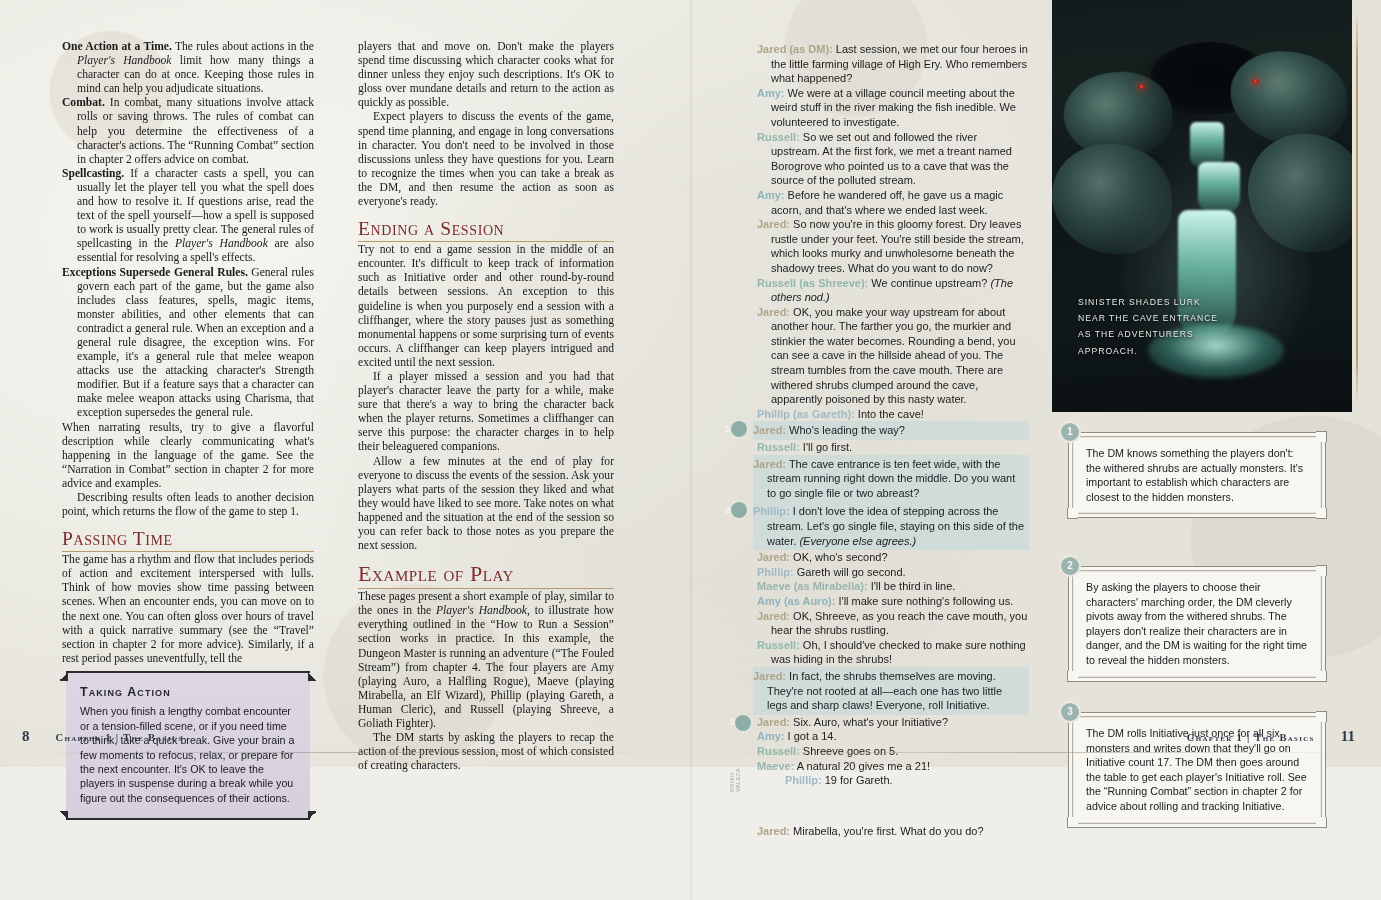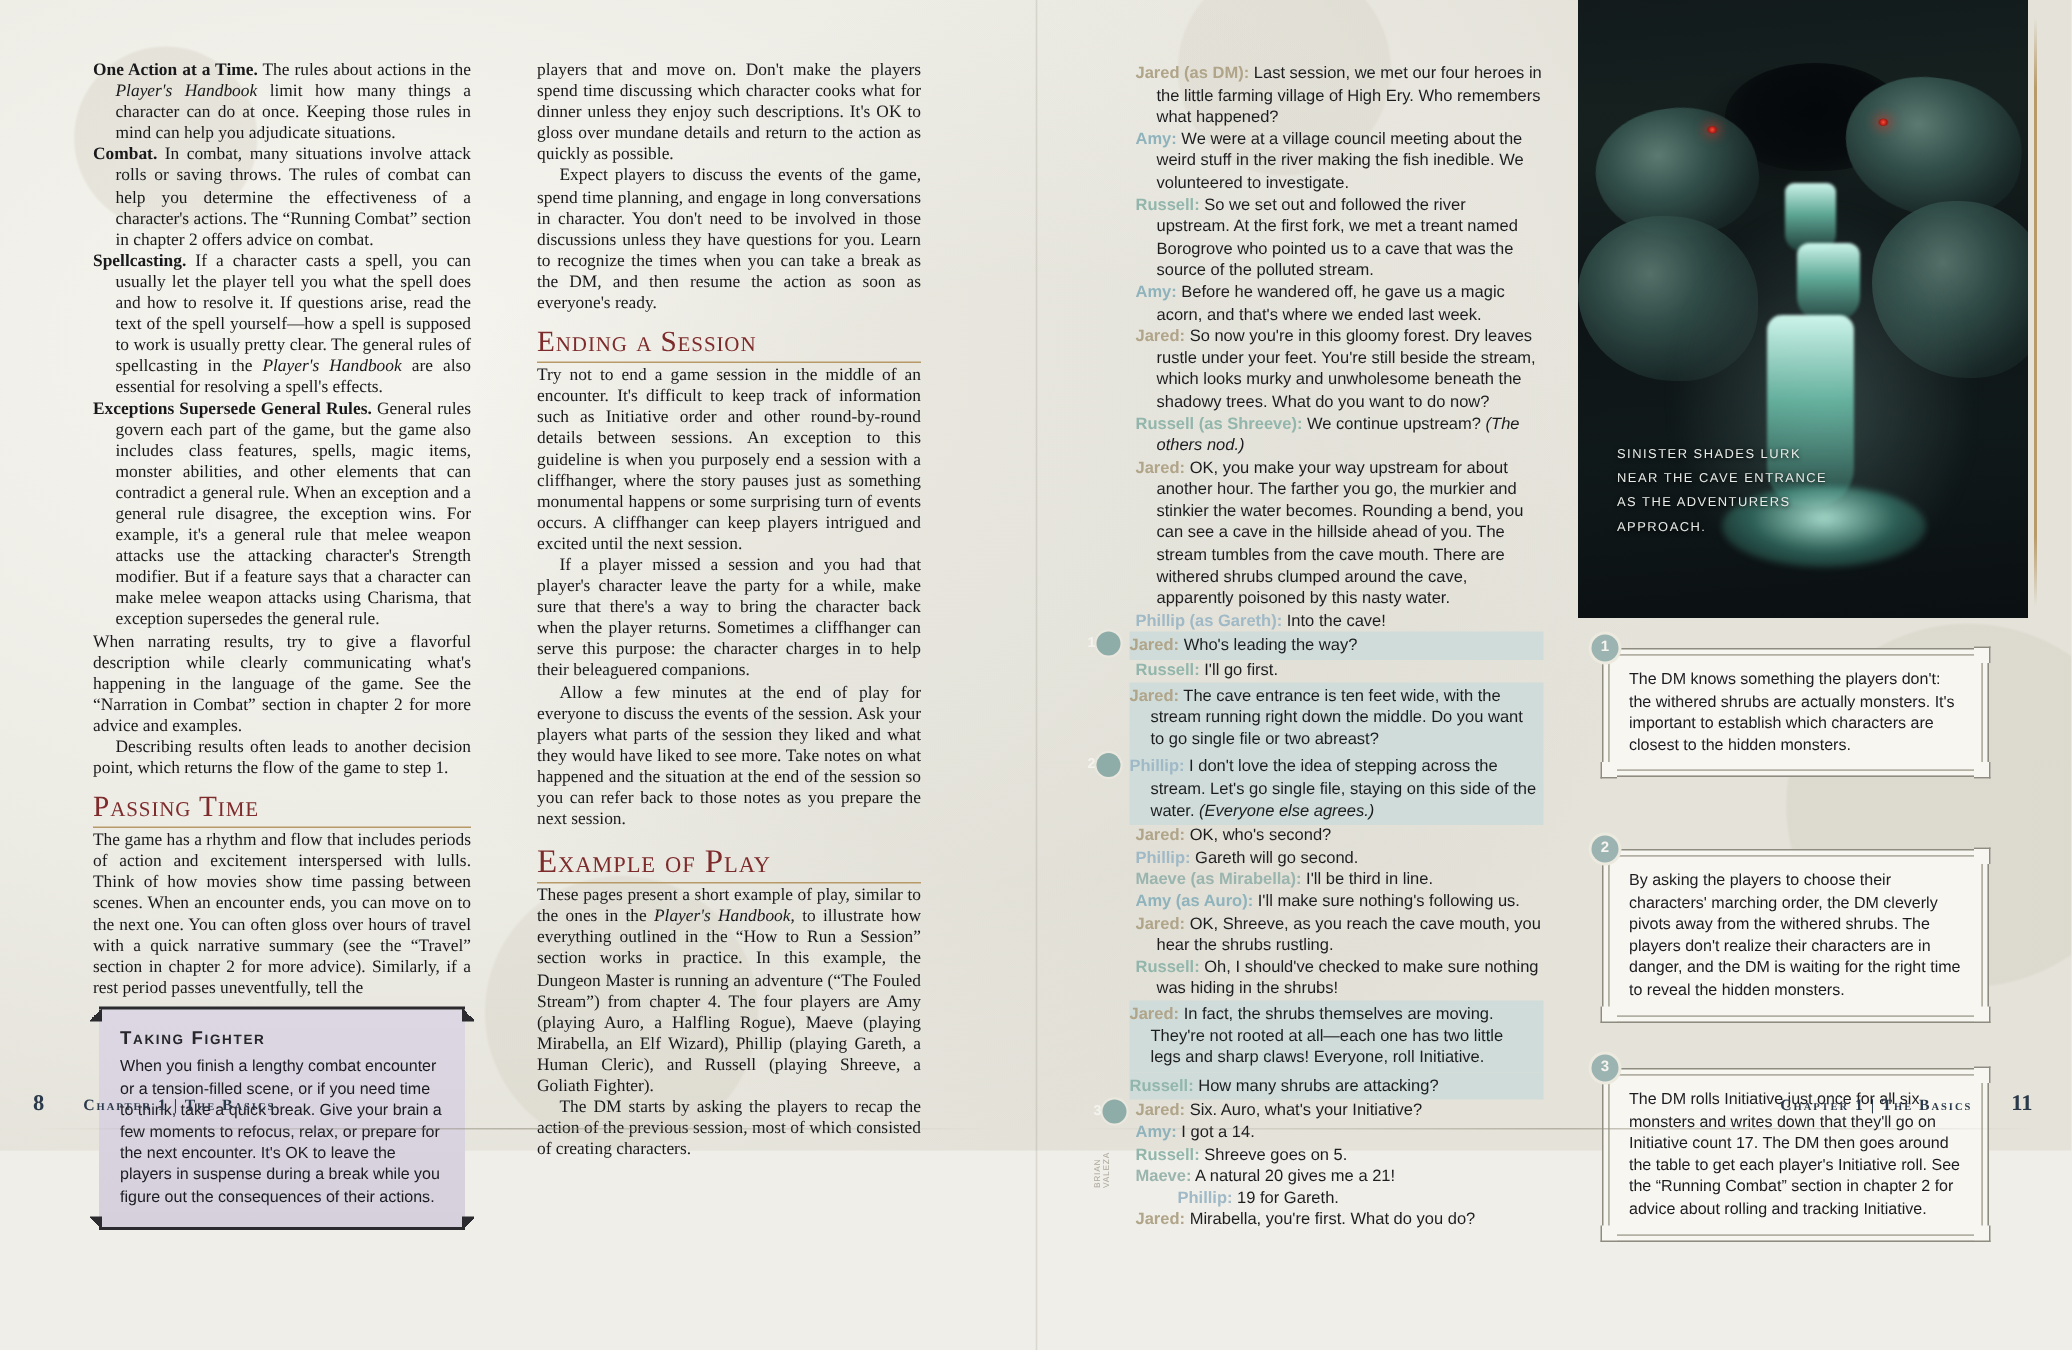--- a/index.html
+++ b/index.html
@@ -253,21 +253,21 @@
     <p class="hang"><b>Exceptions Supersede General Rules.</b><span> General rules govern each part of the game, but the game also includes class features, spells, magic items, monster abilities, and other elements that can contradict a general rule. When an exception and a general rule disagree, the exception wins. For example, it's a general rule that melee weapon attacks use the attacking character's Strength modifier. But if a feature says that a character can make melee weapon attacks using Charisma, that exception supersedes the general rule.</span></p>
 
     <p class="noind" style="">When narrating results, try to give a flavorful description while clearly communicating what's happening in the language of the game. See the “Narration in Combat” section in chapter 2 for more advice and examples.</p>
     <p>Describing results often leads to another decision point, which returns the flow of the game to step 1.</p>
 
     <h2 class="section">Passing Time</h2>
     <p class="noind">The game has a rhythm and flow that includes periods of action and excitement interspersed with lulls. Think of how movies show time passing between scenes. When an encounter ends, you can move on to the next one. You can often gloss over hours of travel with a quick narrative summary (see the “Travel” section in chapter 2 for more advice). Similarly, if a rest period passes uneventfully, tell the</p>
   </div>
 
   <div id="taking-breaks">
-    <h3>Taking Fighter</h3>
+    <h3>Taking Action</h3>
     <div>When you finish a lengthy combat encounter or a tension-filled scene, or if you need time to think, take a quick break. Give your brain a few moments to refocus, relax, or prepare for the next encounter. It's OK to leave the players in suspense during a break while you figure out the consequences of their actions.</div>
   </div>
 
   <div class="col" id="col2">
     <p class="noind">players that and move on. Don't make the players spend time discussing which character cooks what for dinner unless they enjoy such descriptions. It's OK to gloss over mundane details and return to the action as quickly as possible.</p>
     <p>Expect players to discuss the events of the game, spend time planning, and engage in long conversations in character. You don't need to be involved in those discussions unless they have questions for you. Learn to recognize the times when you can take a break as the DM, and then resume the action as soon as everyone's ready.</p>
 
     <h2 class="section">Ending a Session</h2>
     <p class="noind">Try not to end a game session in the middle of an encounter. It's difficult to keep track of information such as Initiative order and other round-by-round details between sessions. An exception to this guideline is when you purposely end a session with a cliffhanger, where the story pauses just as something monumental happens or some surprising turn of events occurs. A cliffhanger can keep players intrigued and excited until the next session.</p>
     <p>If a player missed a session and you had that player's character leave the party for a while, make sure that there's a way to bring the character back when the player returns. Sometimes a cliffhanger can serve this purpose: the character charges in to help their beleaguered companions.</p>
@@ -291,27 +291,26 @@
       <div class="line" style="position: relative;"><span class="spk spk-russell">Russell:</span><span> I'll go first.</span></div>
       <div class="line hl hl-pad" style="position: relative;"><span class="spk spk-jared">Jared:</span><span> The cave entrance is ten feet wide, with the stream running right down the middle. Do you want to go single file or two abreast?</span></div>
       <div class="line hl hl-pad" style="position: relative;"><span class="callout-num" style="top: 0px;">2</span><span class="spk spk-phillip">Phillip:</span><span> I don't love the idea of stepping across the stream. Let's go single file, staying on this side of the water. </span><em>(Everyone else agrees.)</em></div>
       <div class="line" style="position: relative;"><span class="spk spk-jared">Jared:</span><span> OK, who's second?</span></div>
       <div class="line" style="position: relative;"><span class="spk spk-phillip">Phillip:</span><span> Gareth will go second.</span></div>
       <div class="line" style="position: relative;"><span class="spk spk-maeve">Maeve (as Mirabella):</span><span> I'll be third in line.</span></div>
       <div class="line" style="position: relative;"><span class="spk spk-amy">Amy (as Auro):</span><span> I'll make sure nothing's following us.</span></div>
       <div class="line" style="position: relative;"><span class="spk spk-jared">Jared:</span><span> OK, Shreeve, as you reach the cave mouth, you hear the shrubs rustling.</span></div>
       <div class="line" style="position: relative;"><span class="spk spk-russell">Russell:</span><span> Oh, I should've checked to make sure nothing was hiding in the shrubs!</span></div>
       <div class="line hl hl-pad" style="position: relative;"><span class="spk spk-jared">Jared:</span><span> In fact, the shrubs themselves are moving. They're not rooted at all—each one has two little legs and sharp claws! Everyone, roll Initiative.</span></div>
-      <div class="line hl hl-pad" style="position: relative;"><span class="spk spk-russell">Russell:</span><span> How many shrubs are attacking?</span></div>
       <div class="line" style="position: relative;"><span class="callout-num" style="top: 0px;">3</span><span class="spk spk-jared">Jared:</span><span> Six. Auro, what's your Initiative?</span></div>
       <div class="line" style="position: relative;"><span class="spk spk-amy">Amy:</span><span> I got a 14.</span></div>
       <div class="line" style="position: relative;"><span class="spk spk-russell">Russell:</span><span> Shreeve goes on 5.</span></div>
       <div class="line" style="position: relative;"><span class="spk spk-maeve">Maeve:</span><span> A natural 20 gives me a 21!</span></div>
       <div class="line" style="position: relative; margin-left: 28px;"><span class="spk spk-phillip">Phillip:</span><span> 19 for Gareth.</span></div>
-      <div class="line" style="position: relative;"><span class="spk spk-jared">Jared:</span><span> Mirabella, you're first. What do you do?</span></div>
+      <div class="line" style="position: relative; margin-top: 36px;"><span class="spk spk-jared">Jared:</span><span> Mirabella, you're first. What do you do?</span></div>
     </div>
 
   <div id="illus">
     <div class="art"></div>
     <div class="void"></div>
     <div class="shrub s1"></div>
     <div class="shrub s2"></div>
     <div class="shrub s3"></div>
     <div class="shrub s4"></div>
     <div class="eye e1"></div>

